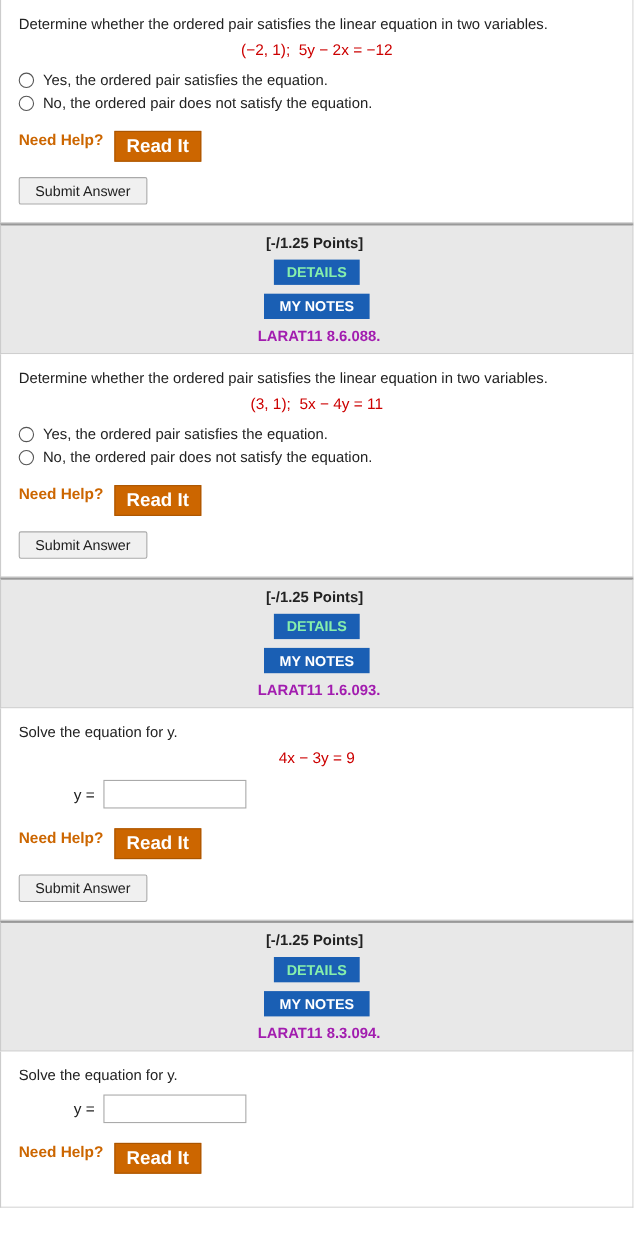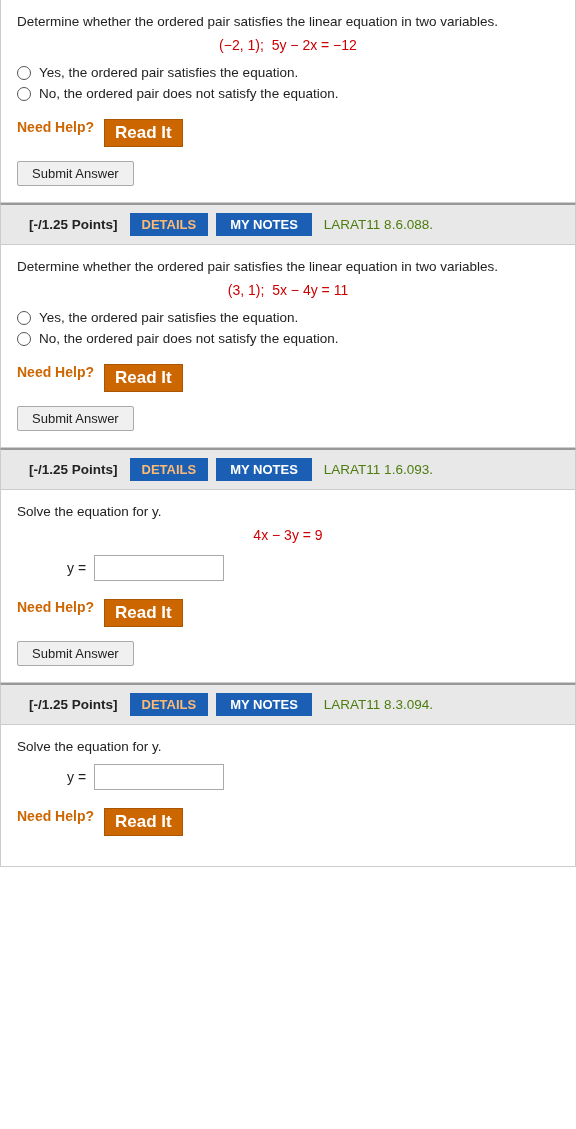--- a/index.html
+++ b/index.html
@@ -87,53 +87,54 @@
     }
 
     .section-header {
       background: #e8e8e8;
       border: 1px solid #ccc;
       border-top: 2px solid #999;
       padding: 8px 28px;
       display: flex;
       align-items: center;
       gap: 8px;
+      flex-direction: column;
     }
 
     .points-label {
       font-weight: bold;
       font-size: 13.5px;
       color: #222;
       margin-right: 4px;
     }
 
     .details-btn {
       background: #1a5fb4;
-      color: #fdba74;
+      color: #86efac;
       border: none;
       padding: 4px 12px;
       font-size: 13px;
       font-weight: bold;
       cursor: pointer;
     }
 
     .my-notes-btn {
       background: #1a5fb4;
       color: #fff;
       border: none;
       padding: 4px 14px;
       font-size: 13px;
       font-weight: bold;
       cursor: pointer;
     }
 
     .larat-label {
       font-size: 13.5px;
-      color: #4d7c0f;
-      font-weight: normal;
+      color: #a21caf;
+      font-weight: bold;
       margin-left: 4px;
       text-align: right;
     }
 
     .input-row {
       display: flex;
       align-items: center;
       gap: 8px;
       margin: 10px 0 6px 50px;
     }

